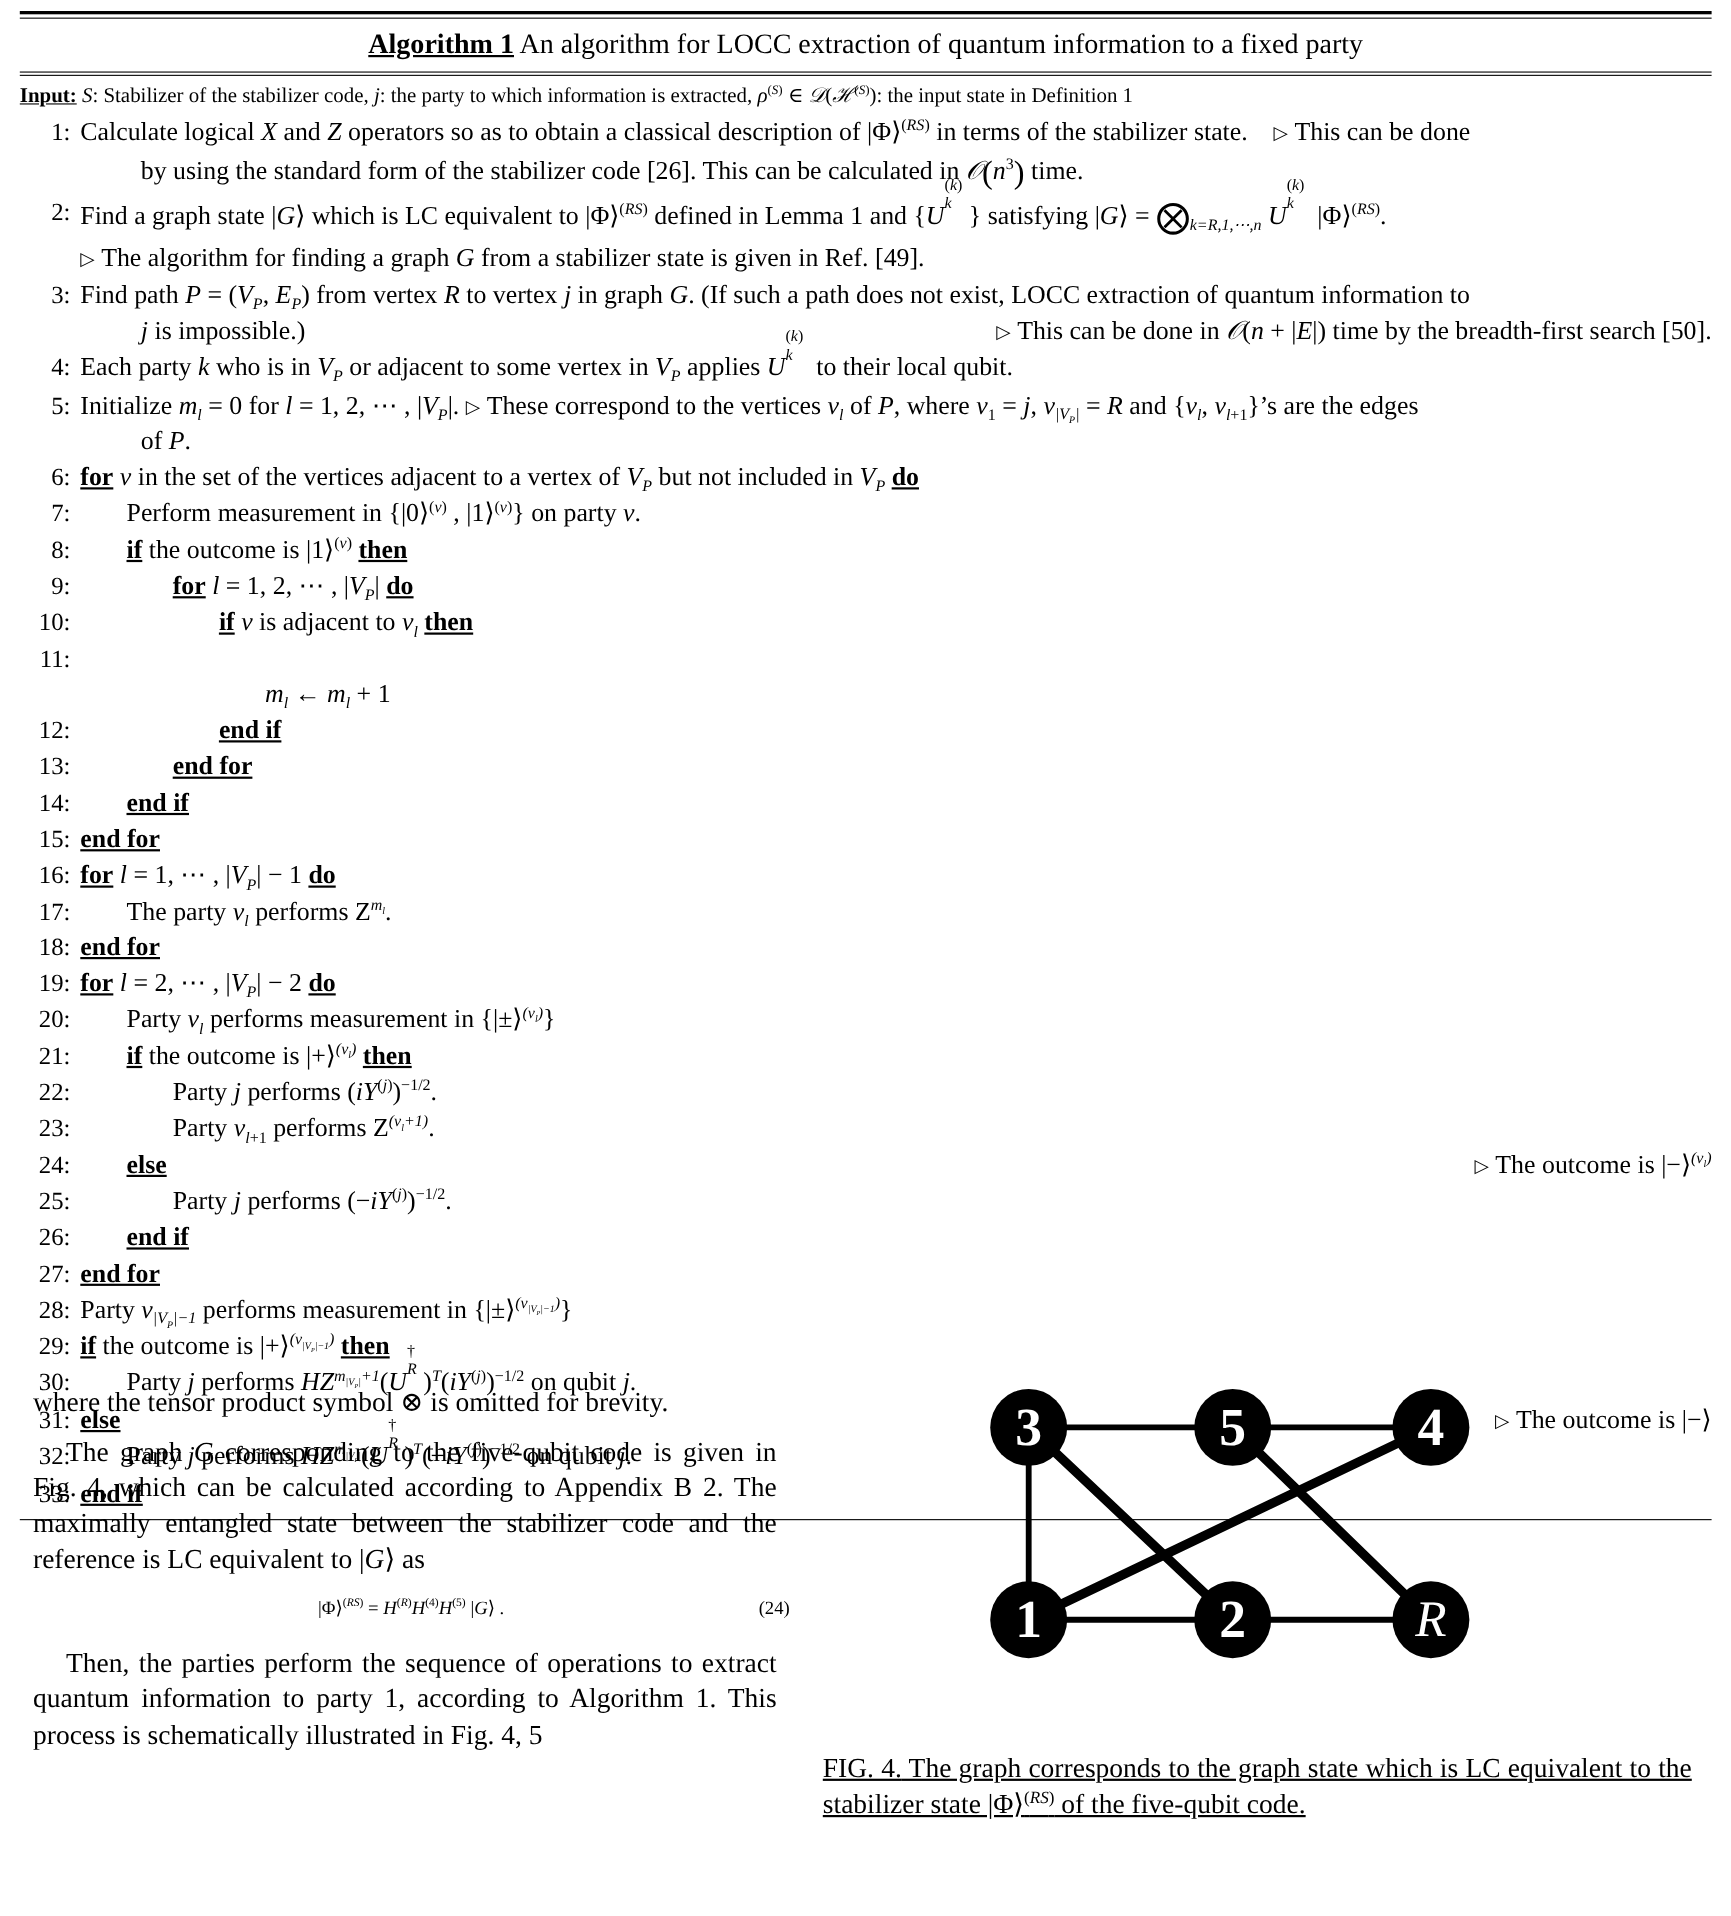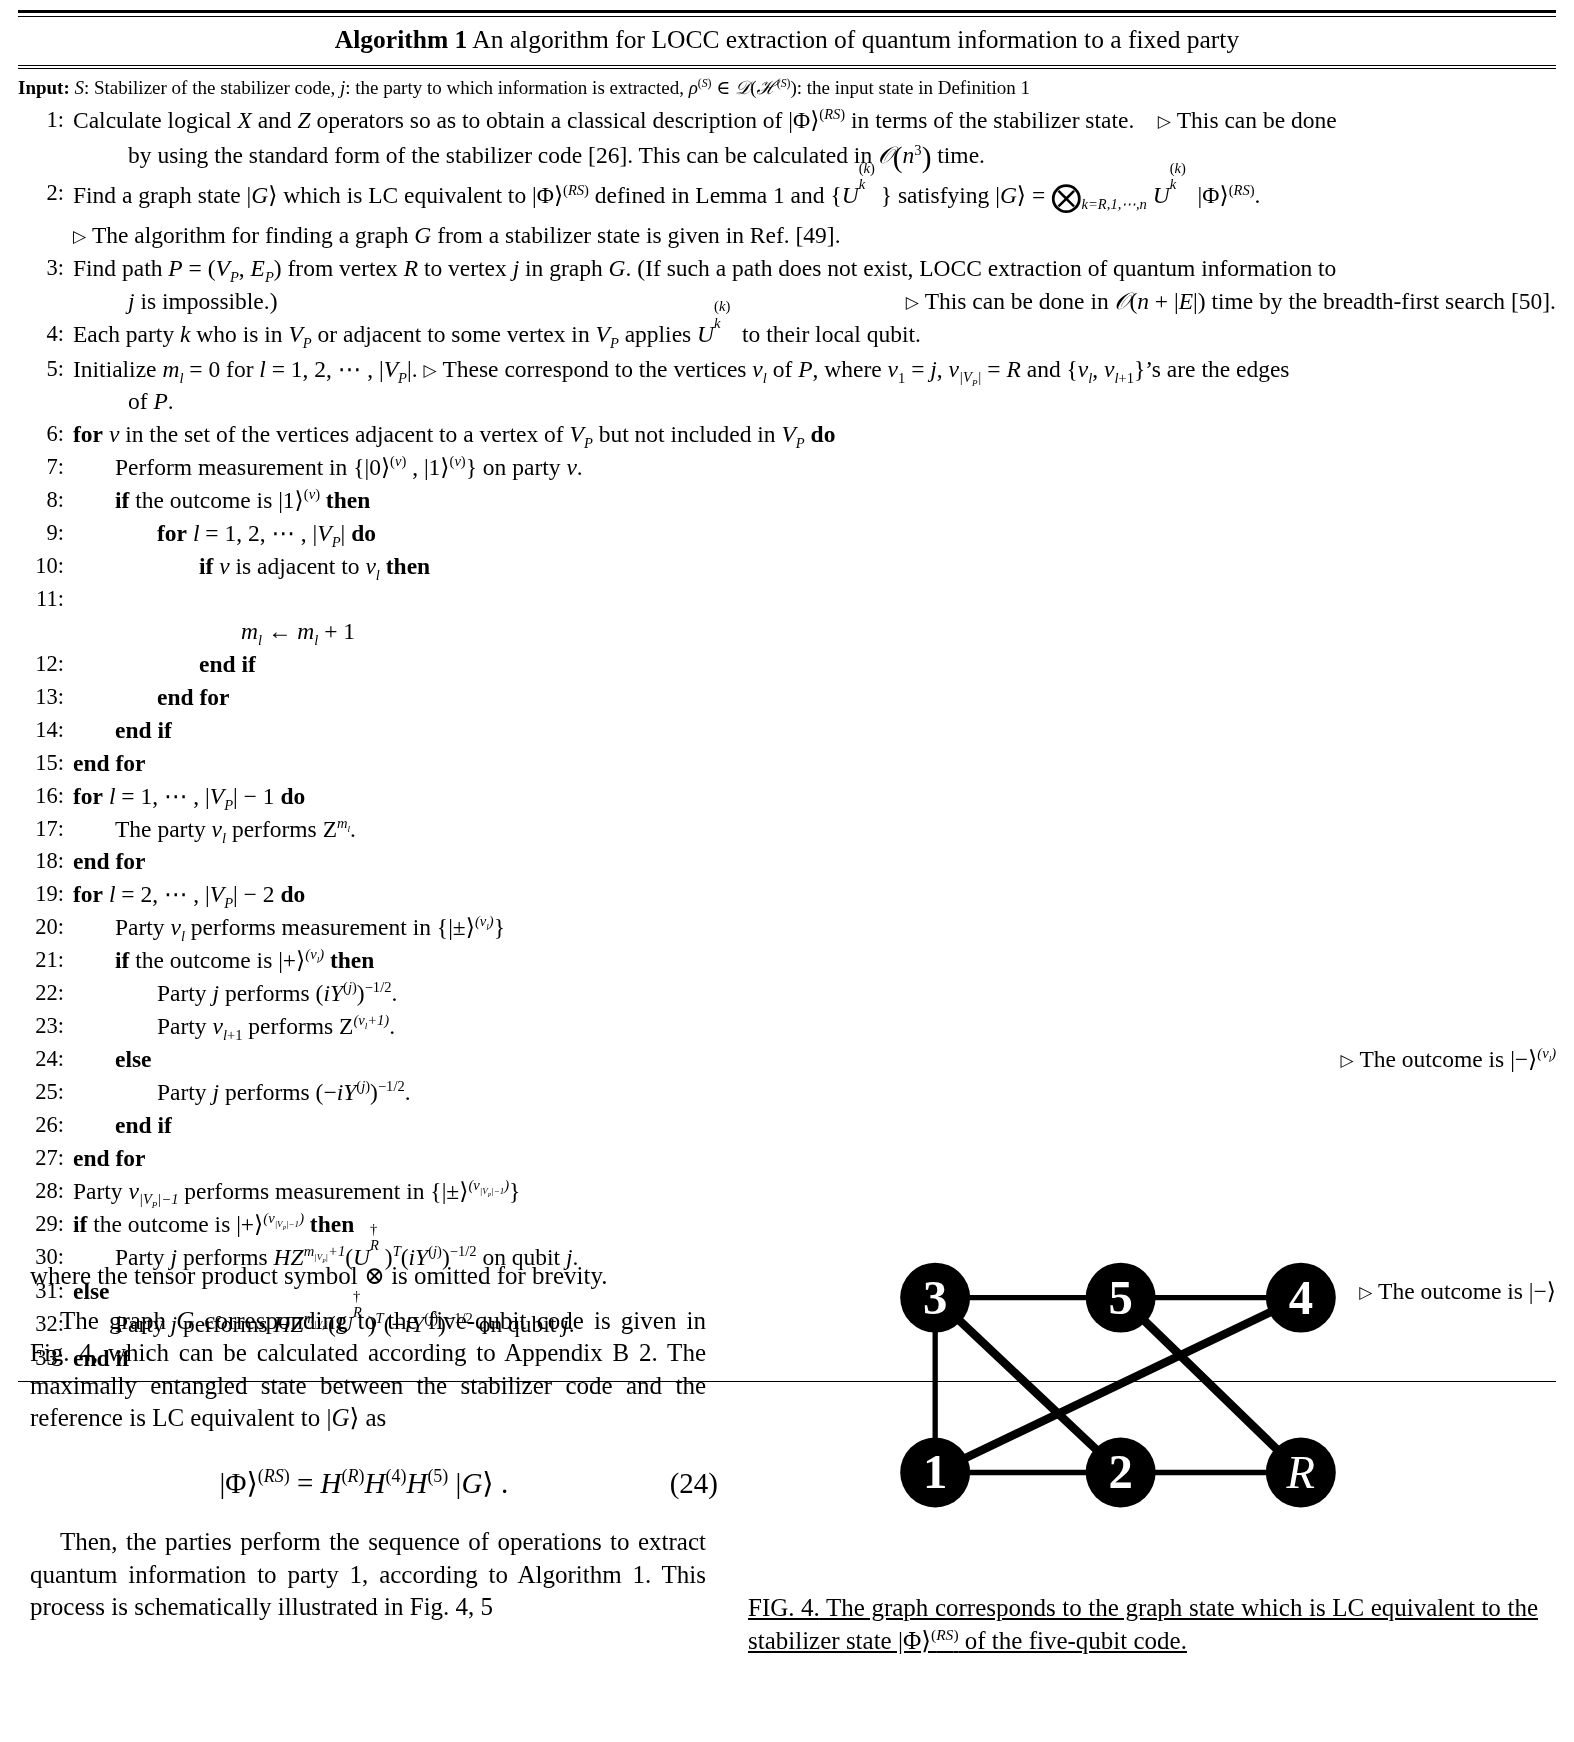--- a/index.html
+++ b/index.html
@@ -91,21 +91,21 @@
   }
   .cmt-right {
     position: absolute;
     right: 0;
     top: 0;
     white-space: nowrap;
   }
   .tri { font-size: 17px; vertical-align: 1px; }
 
   i, .it { font-style: italic; }
-  b, .bf { font-weight: bold; }
+  b, .bf { font-weight: bold; text-decoration: underline; }
 
   sup.s, sub.s {
     font-size: 0.62em;
     font-style: normal;
     line-height: 0;
   }
   sup.si { font-size: 0.62em; font-style: italic; line-height: 0; }
   sub.si { font-size: 0.62em; font-style: italic; line-height: 0; }
   .stack {
     display: inline-block;
@@ -135,23 +135,23 @@
     width: 700px;
     font-size: 25px;
     line-height: 1.30;
     text-align: justify;
   }
   .colL p { margin: 12px; }
   .p-indent { text-indent: 30px; }
   .eqn {
     display: flex;
     align-items: baseline;
-    margin-top: 30px;
+    margin-top: 16px;
     margin-bottom: 24px;
-    font-size: 29px;
+    font-size: 17px;
   }
   .eqn .body { flex: 1 1 auto; text-align: center; padding-left: 40px;}
   .eqn .num { flex: 0 0 auto; }
 
   .colR {
     position: absolute;
     left: 730px;
     top: 0;
     width: 808px;
   }

